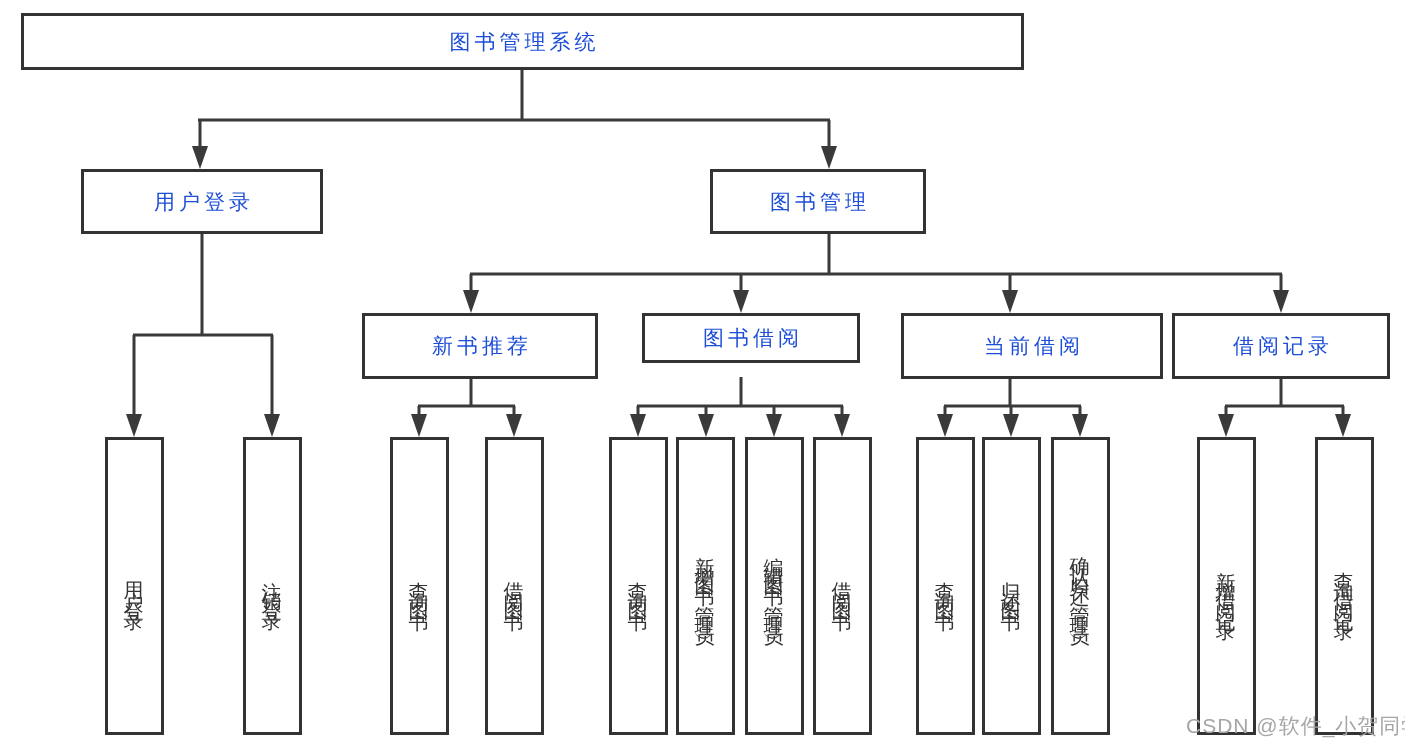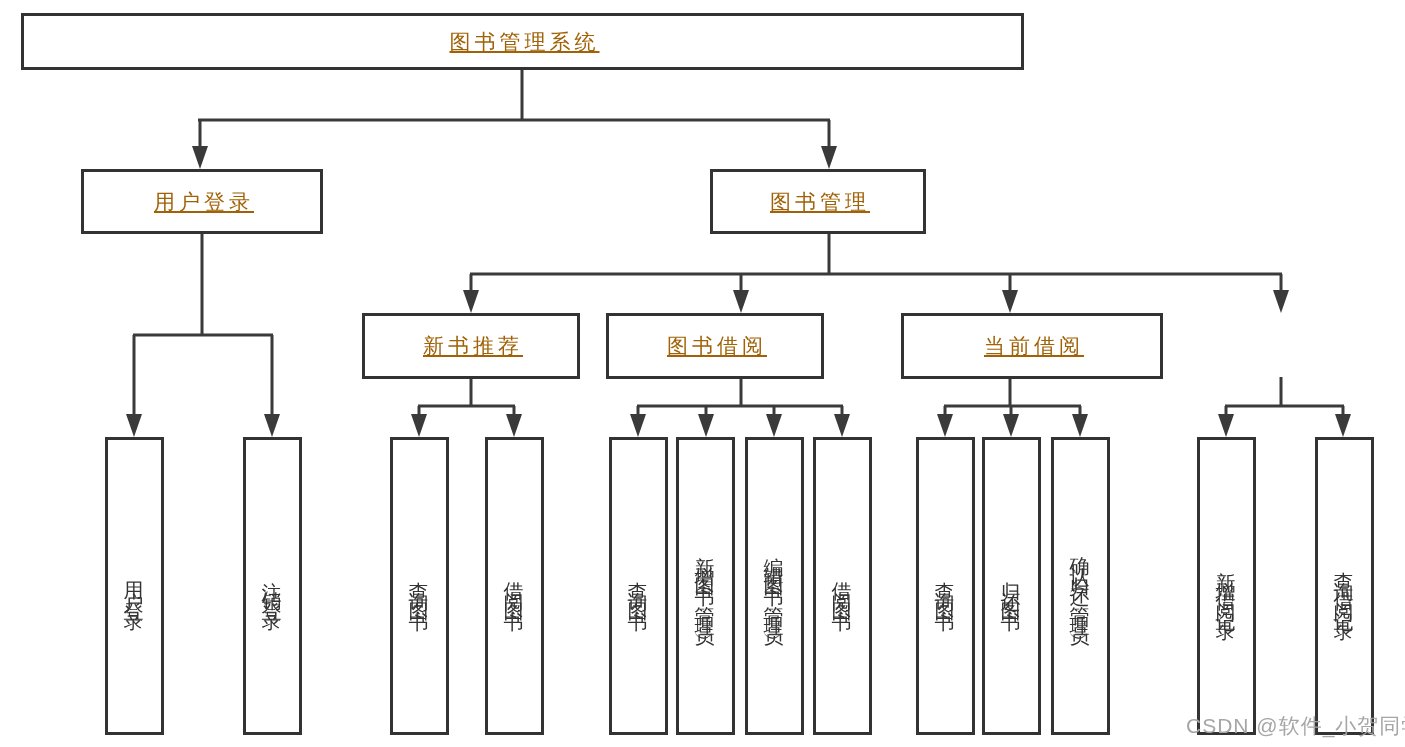--- a/index.html
+++ b/index.html
@@ -17,27 +17,26 @@
     width: 1405px; height: 747px;
   }
   .hbox {
     position: absolute;
     box-sizing: border-box;
     border: 3px solid #333333;
     background: #ffffff;
     display: flex;
     align-items: center;
     justify-content: center;
-    color: #a16207;
+    color: #1d4ed8;
     font-size: 21px;
     letter-spacing: 4px;
     text-indent: 4px;
     white-space: nowrap;
     z-index: 2;
-    text-decoration: underline;
   }
   .vbox {
     position: absolute;
     box-sizing: border-box;
     top: 437px;
     width: 59px;
     height: 298px;
     border: 3px solid #333333;
     background: #ffffff;
     display: flex;
@@ -114,23 +113,24 @@
     <polygon class="head" points="1072,414 1088,414 1080,437"></polygon>
     <polygon class="head" points="1218,414 1234,414 1226,437"></polygon>
     <polygon class="head" points="1335,414 1351,414 1343,437"></polygon>
   </svg>
 
   <div class="hbox" style="left:21px; top:13px; width:1003px; height:57px;">图书管理系统</div>
 
   <div class="hbox" style="left:81px; top:169px; width:242px; height:65px;">用户登录</div>
   <div class="hbox" style="left:710px; top:169px; width:216px; height:65px;">图书管理</div>
 
-  <div class="hbox" style="left:362px; top:313px; width:218px; height:66px;">新书推荐</div>
-  <div class="hbox" style="left:606px; top:313px; width:218px; height:66px;">图书借阅</div>
+  <div class="hbox" style="left:362px; top:313px; width:236px; height:66px;">新书推荐</div>
+  <div class="hbox" style="left:642px; top:313px; width:218px; height:50px;">图书借阅</div>
   <div class="hbox" style="left:901px; top:313px; width:262px; height:66px;">当前借阅</div>
+  <div class="hbox" style="left:1172px; top:313px; width:218px; height:66px;">借阅记录</div>
 
   <div class="vbox" style="left:105px;">用户登录</div>
   <div class="vbox" style="left:243px;">注销登录</div>
 
   <div class="vbox" style="left:390px;">查询图书</div>
   <div class="vbox" style="left:485px;">借阅图书</div>
 
   <div class="vbox" style="left:609px;">查询图书</div>
   <div class="vbox" style="left:676px;">新增图书（管理员）</div>
   <div class="vbox" style="left:745px;">编辑图书（管理员）</div>

